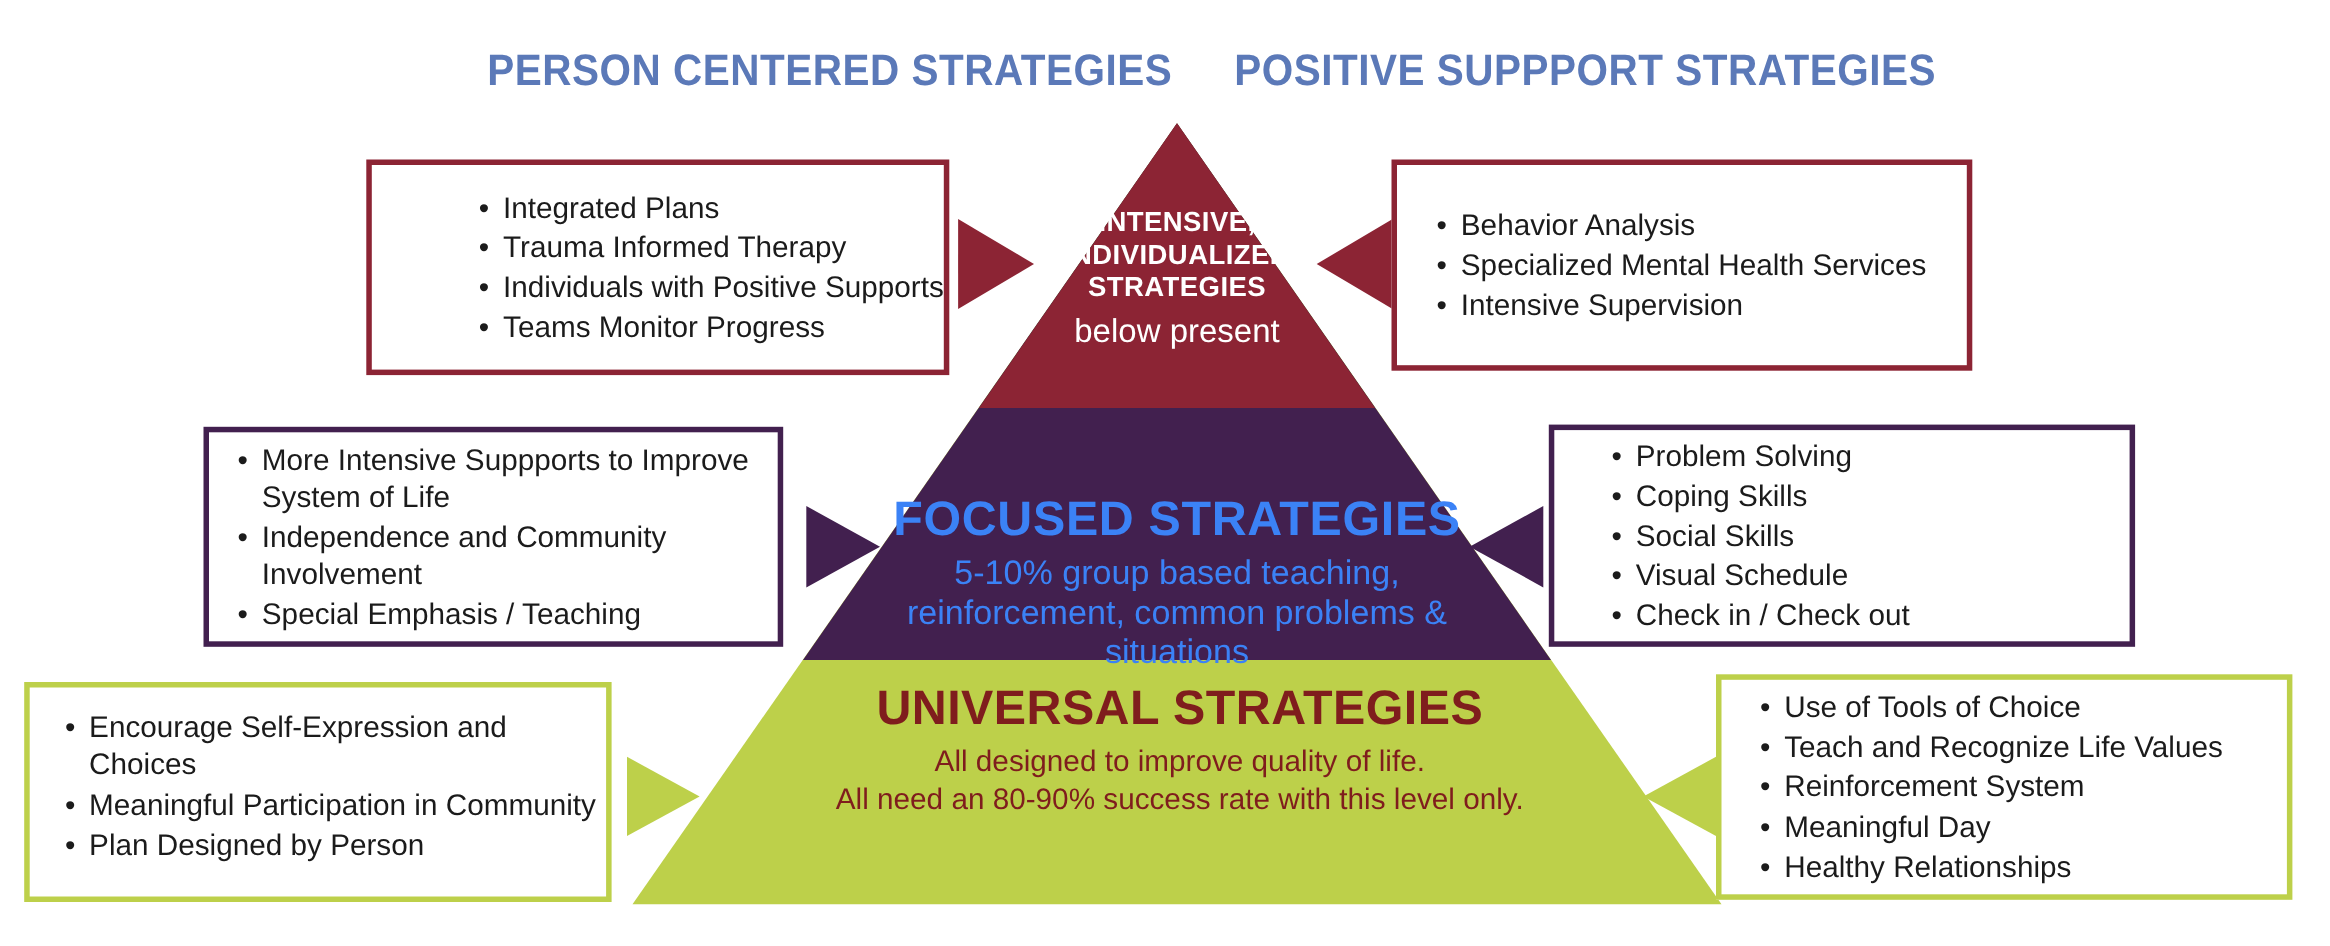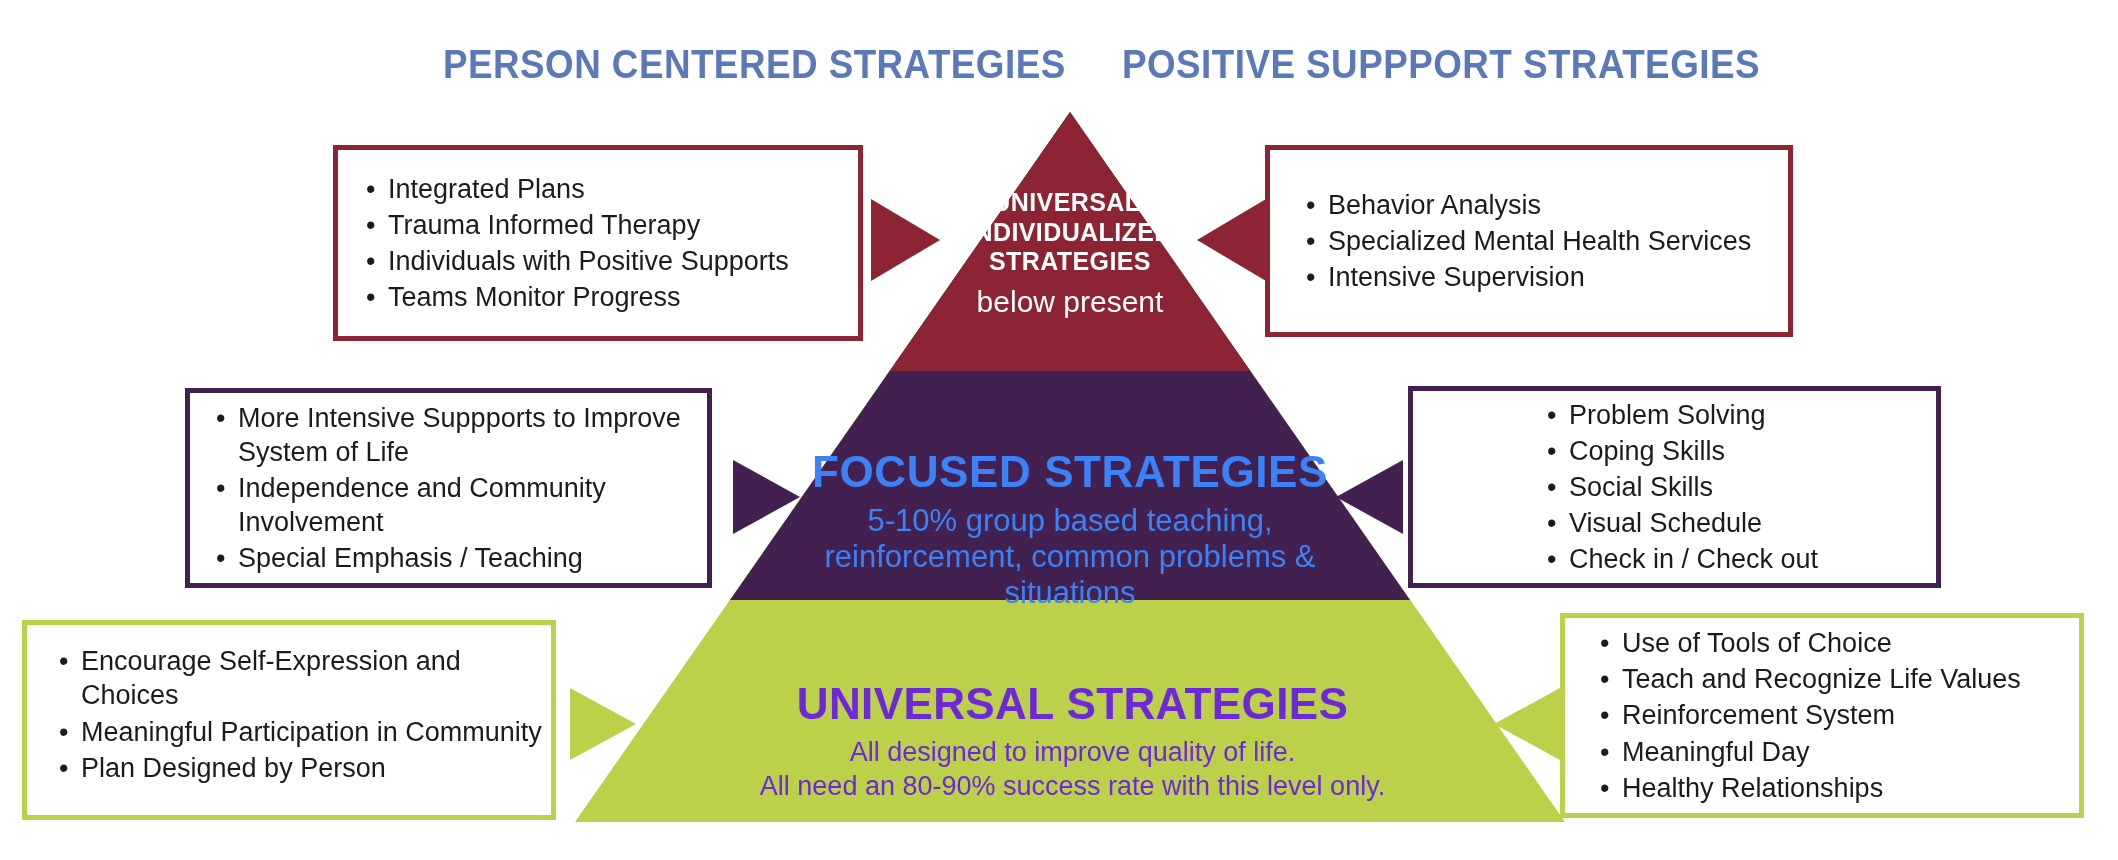--- a/index.html
+++ b/index.html
@@ -88,23 +88,23 @@
   }
   #tier-mid-text .tri-sub {
     font-size: 31px;
     margin-top: 7px;
     line-height: 1.15;
   }
 
   
   #tier-bot-text {
     left: 700px;
-    top: 680px;
+    top: 620px;
     width: 745px;
-    color: #6d28d9;
+    color: #7f1d1d;
   }
   #tier-bot-text .tri-title {
     font-size: 44px;
     letter-spacing: 0.4px;
   }
   #tier-bot-text .tri-sub {
     font-size: 27px;
     margin-top: 8px;
     line-height: 1.25;
   }
@@ -131,24 +131,24 @@
     position: relative;
     margin: 2px 0;
   }
   .callout li::before {
     content: "\2022";
     position: absolute;
     left: 0;
     top: 0;
   }
 
-  #box-tl { left: 333px; top: 145px;  width: 530px; height: 196px; border: 5px solid #8C2434; padding: 0 0 0 28px; }
+  #box-tl { left: 333px; top: 145px;  width: 530px; height: 196px; border: 5px solid #8C2434; padding: 0 0 0 28px; align-items: flex-end; }
   #box-tr { left: 1265px; top: 145px; width: 528px; height: 192px; border: 5px solid #8C2434; padding: 0 0 0 36px; }
   #box-ml { left: 185px; top: 388px;  width: 527px; height: 200px; border: 5px solid #42204F; padding: 0 0 0 26px; }
-  #box-mr { left: 1408px; top: 386px; width: 533px; height: 202px; border: 5px solid #42204F; padding: 0 0 0 16px; align-items: center; }
+  #box-mr { left: 1408px; top: 386px; width: 533px; height: 202px; border: 5px solid #42204F; padding: 0 0 0 52px; }
   #box-bl { left: 22px;  top: 620px;  width: 534px; height: 200px; border: 5px solid #BDD04A; padding: 0 0 11px 32px; }
   #box-br { left: 1560px; top: 613px; width: 524px; height: 205px; border: 5px solid #BDD04A; padding: 0 0 0 35px; }
 
   #box-ml li, #box-mr li, #box-bl li, #box-br li { font-size: 27px; }
 </style>
 </head>
 <body>
 
 <div id="stage">
 
@@ -168,21 +168,21 @@
 
     <polygon points="733,460 800,497 733,534" fill="#42204F"></polygon>
     <polygon points="1403,460 1336,497 1403,534" fill="#42204F"></polygon>
 
     <polygon points="570,688 636,724 570,760" fill="#BDD04A"></polygon>
     <polygon points="1560,688 1494,724 1560,760" fill="#BDD04A"></polygon>
   </svg>
 
   <div class="tri-text" id="tier-top-text">
     <div class="tri-title">
-      <div>UNIVERSAL,</div>
+      <div>INTENSIVE,</div>
       <div>INDIVIDUALIZED</div>
       <div>STRATEGIES</div>
     </div>
     <div class="tri-sub">
       <div>below present</div>
     </div>
   </div>
 
   <div class="tri-text" id="tier-mid-text">
     <div class="tri-title">FOCUSED STRATEGIES</div>

